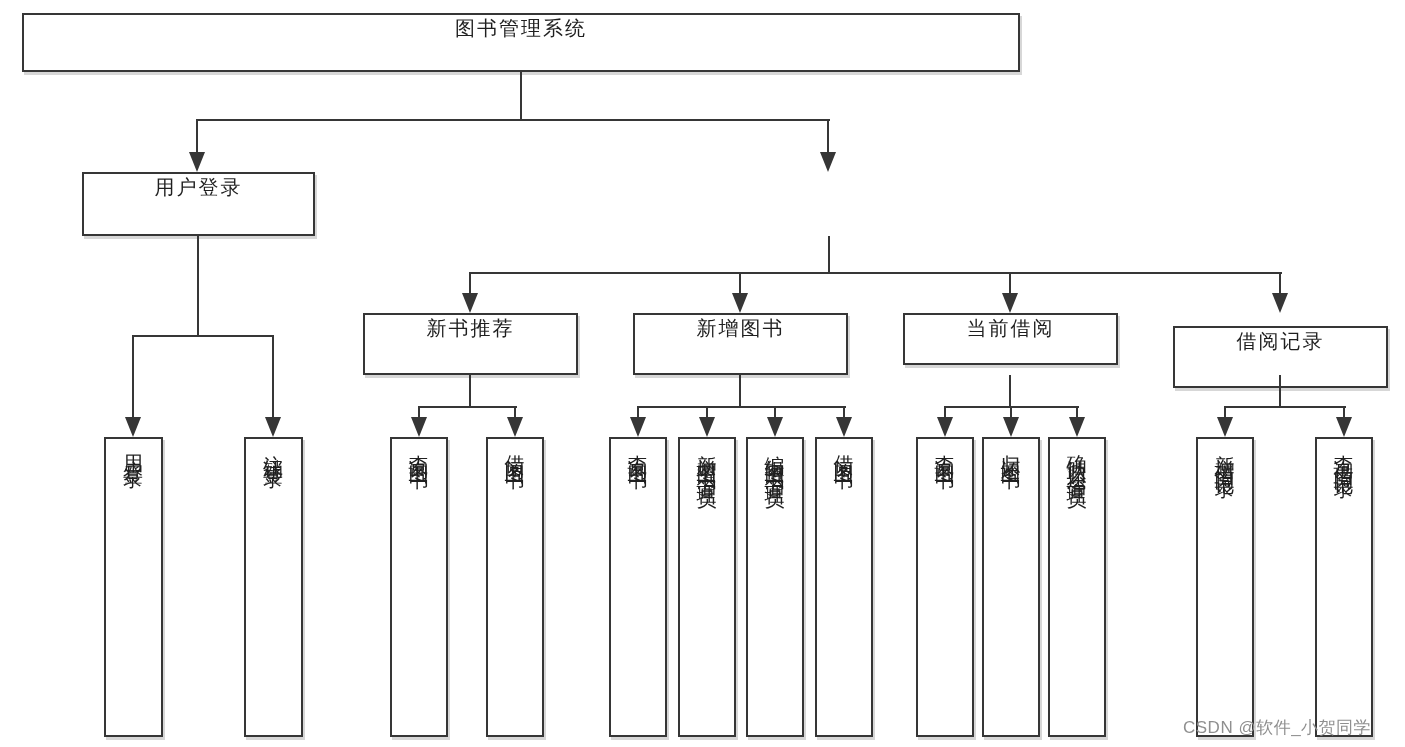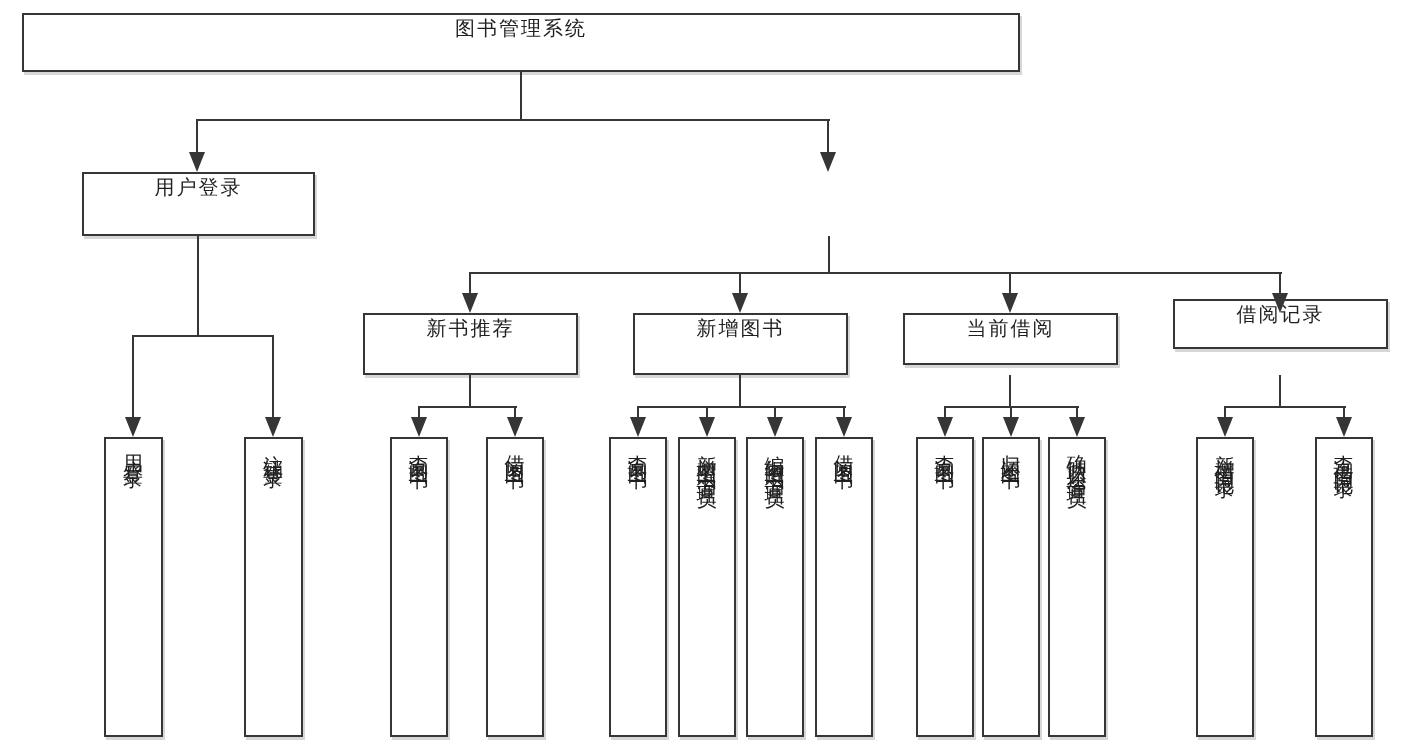--- a/index.html
+++ b/index.html
@@ -66,21 +66,21 @@
 
   <div class="node h" style="left:363px;top:313px;width:215px;height:62px">
     <span>新书推荐</span>
   </div>
   <div class="node h" style="left:633px;top:313px;width:215px;height:62px">
     <span>新增图书</span>
   </div>
   <div class="node h" style="left:903px;top:313px;width:215px;height:52px">
     <span>当前借阅</span>
   </div>
-  <div class="node h" style="left:1173px;top:299px;width:215px;height:50px">
+  <div class="node h" style="left:1173px;top:326px;width:215px;height:62px">
     <span>借阅记录</span>
   </div>
 
   <div class="node v" style="left:104px;top:437px;width:59px;height:300px">
     <span>用户登录</span>
   </div>
   <div class="node v" style="left:244px;top:437px;width:59px;height:300px">
     <span>注销登录</span>
   </div>
 
@@ -173,14 +173,15 @@
   <div class="vline" style="left:1076px;top:406px;height:13px"></div>
   <div class="arr" style="left:1069px;top:417px"></div>
 
   <div class="vline" style="left:1279px;top:375px;height:33px"></div>
   <div class="hline" style="left:1224px;top:406px;width:122px"></div>
   <div class="vline" style="left:1224px;top:406px;height:13px"></div>
   <div class="arr" style="left:1217px;top:417px"></div>
   <div class="vline" style="left:1343px;top:406px;height:13px"></div>
   <div class="arr" style="left:1336px;top:417px"></div>
 
+  <div class="watermark">CSDN @软件_小贺同学</div>
 
 </div>
 
 </body></html>

